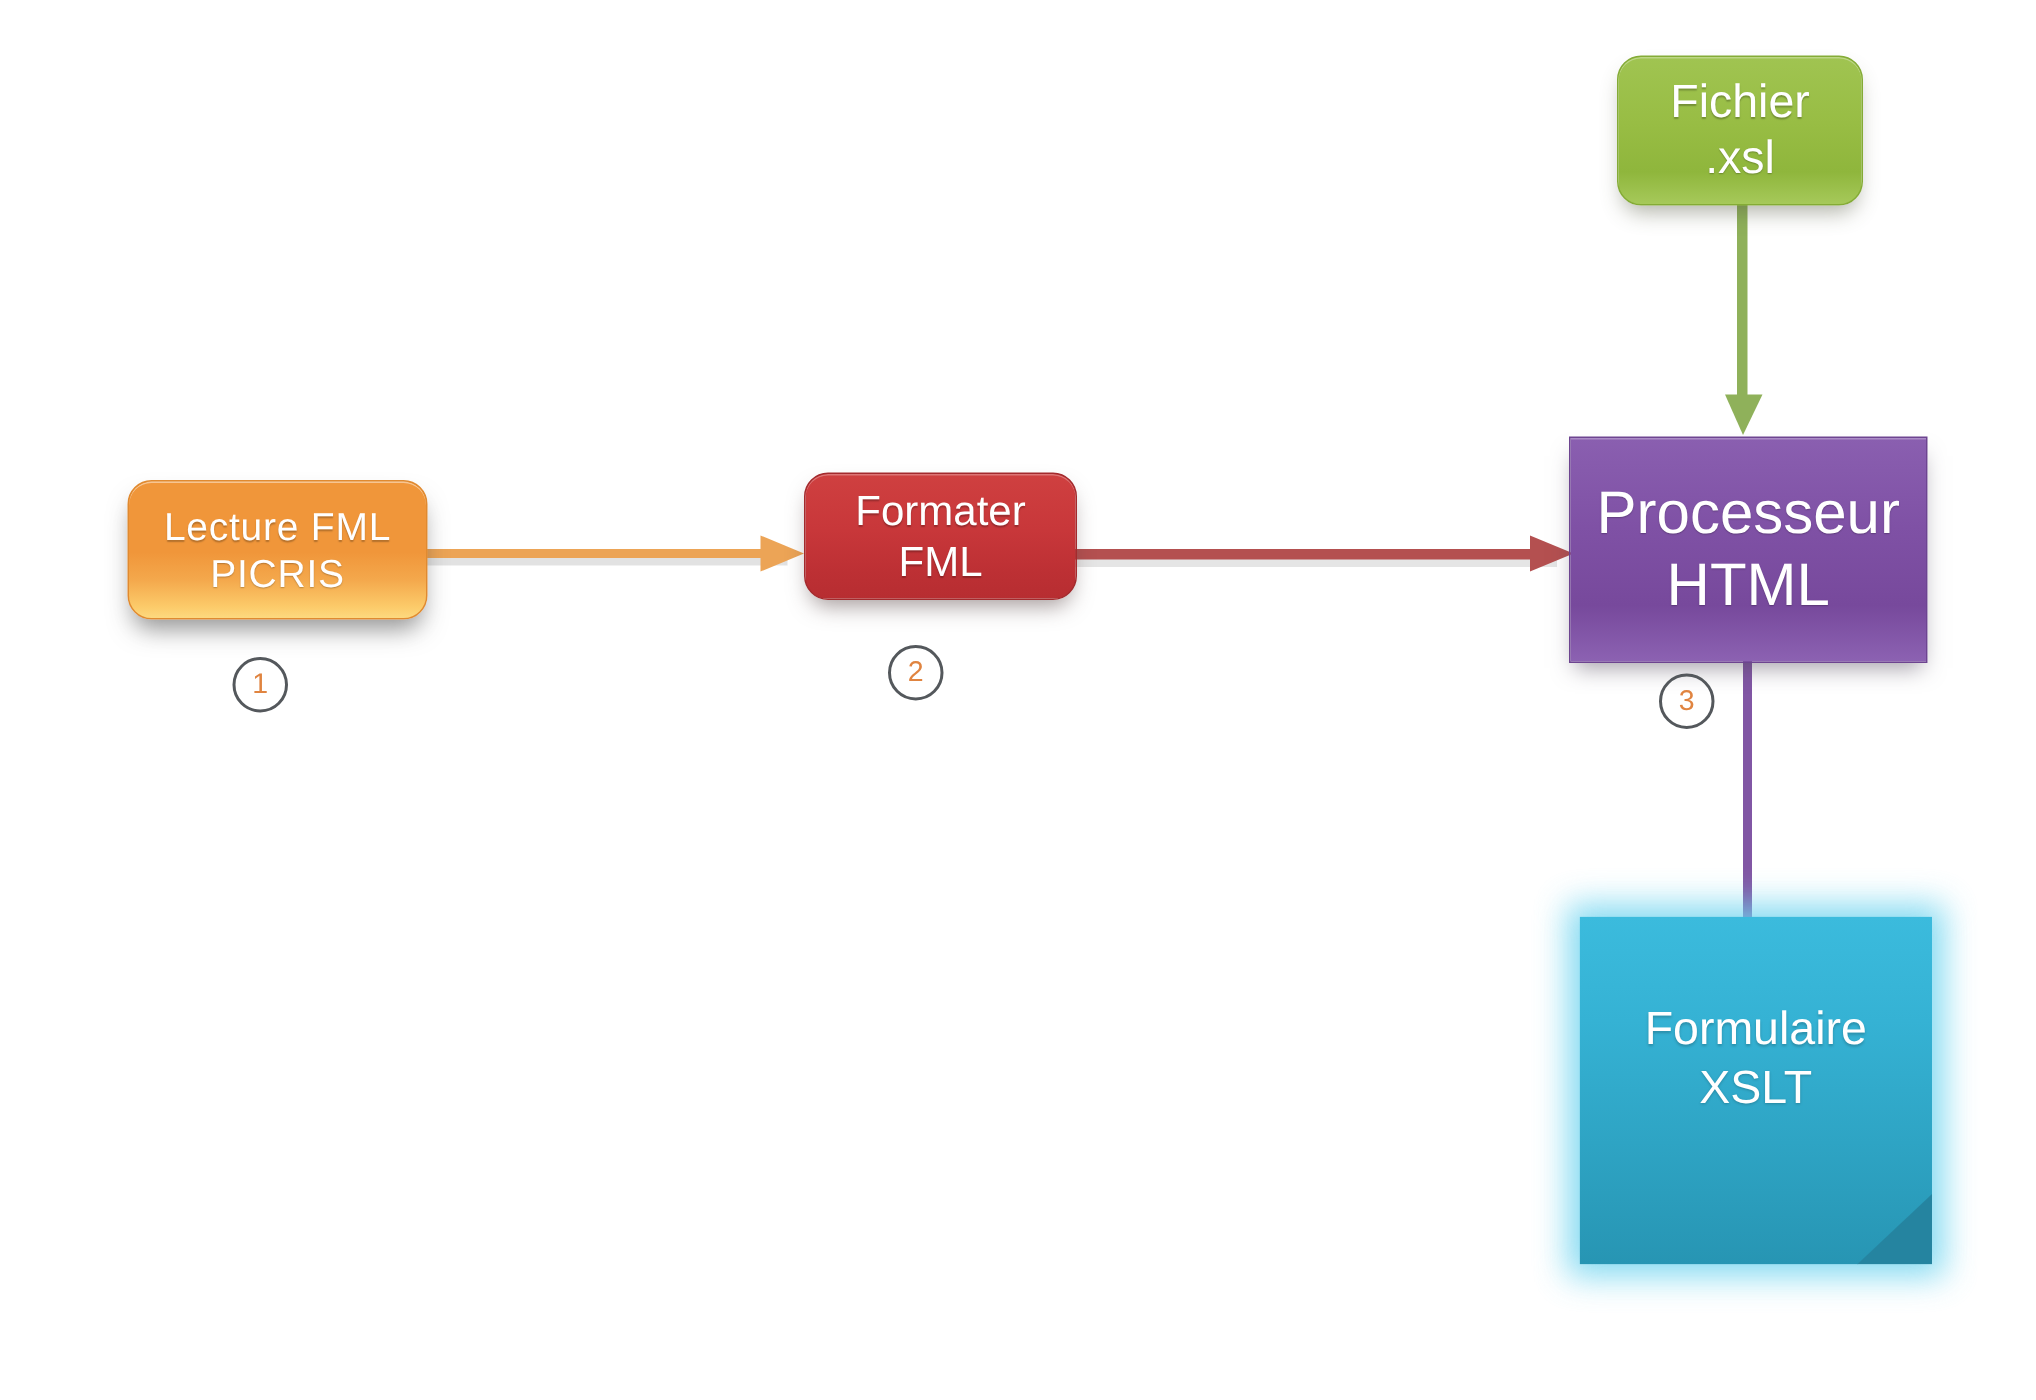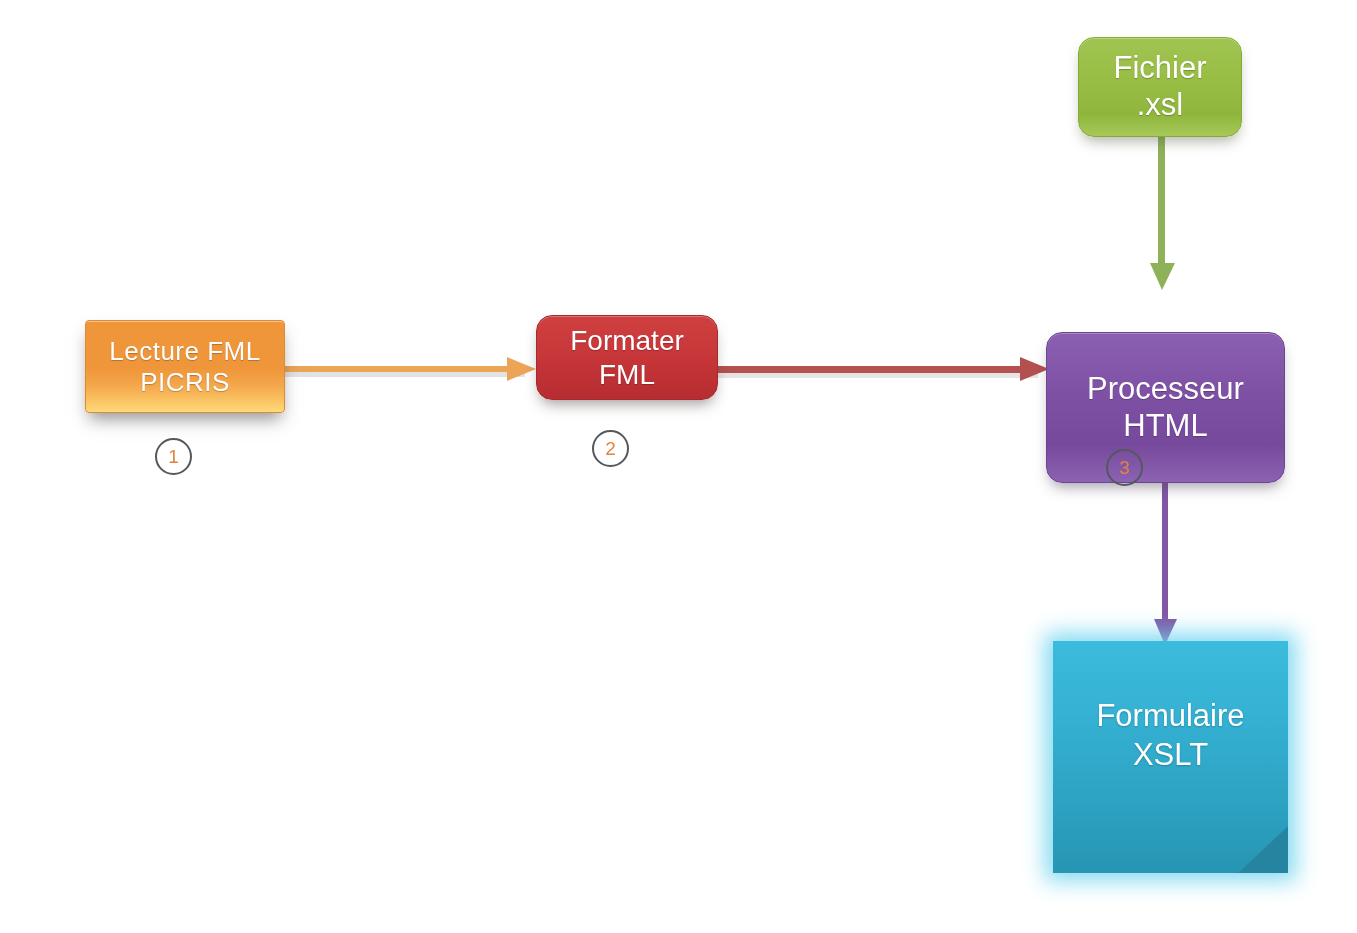--- a/index.html
+++ b/index.html
@@ -46,21 +46,21 @@
     height: 93px;
     font-size: 26px;
     letter-spacing: 0.5px;
     background: linear-gradient(to bottom,
         #f0963a 0%,
         #f0963a 52%,
         #f4a84c 72%,
         #fccb6a 92%,
         #fdd97f 100%);
     border: 1px solid #e08a30;
-    border-radius: 4px;
+    border-radius: 16px;
     box-shadow:
         0 10px 16px -4px rgba(60,60,60,0.55),
         inset 0 1px 0 rgba(255,255,255,0.45);
   }
 
   
   #node-formater {
     left: 536px;
     top: 315px;
     width: 182px;
@@ -77,32 +77,31 @@
         0 8px 14px -4px rgba(80,60,60,0.5),
         inset 0 1px 0 rgba(255,255,255,0.28);
   }
 
   
   #node-processeur {
     left: 1046px;
     top: 291px;
     width: 239px;
     height: 151px;
-    font-size: 31px;
+    font-size: 40px;
     background: linear-gradient(to bottom,
         #8a5fb0 0%,
         #7f51a5 40%,
         #77499c 75%,
         #8c62b2 100%);
     border: 1px solid #6d4490;
-    border-radius: 16px;
+    border-radius: 0;
     box-shadow:
         0 8px 14px -4px rgba(80,70,90,0.5),
         inset 0 1px 0 rgba(255,255,255,0.28);
-    margin-top: 41px;
   }
 
   
   #node-fichier {
     left: 1078px;
     top: 37px;
     width: 164px;
     height: 100px;
     font-size: 31px;
     background: linear-gradient(to bottom,
@@ -114,21 +113,21 @@
     border-radius: 16px;
     box-shadow:
         0 8px 14px -4px rgba(80,85,60,0.45),
         inset 0 1px 0 rgba(255,255,255,0.3);
   }
 
   
   #node-formulaire {
     position: absolute;
     left: 1053px;
-    top: 641px;
+    top: 611px;
     width: 235px;
     height: 232px;
     z-index: 5;
   }
   #node-formulaire .doc-glow {
     position: absolute;
     left: -8px;
     top: -8px;
     width: 251px;
     height: 248px;

